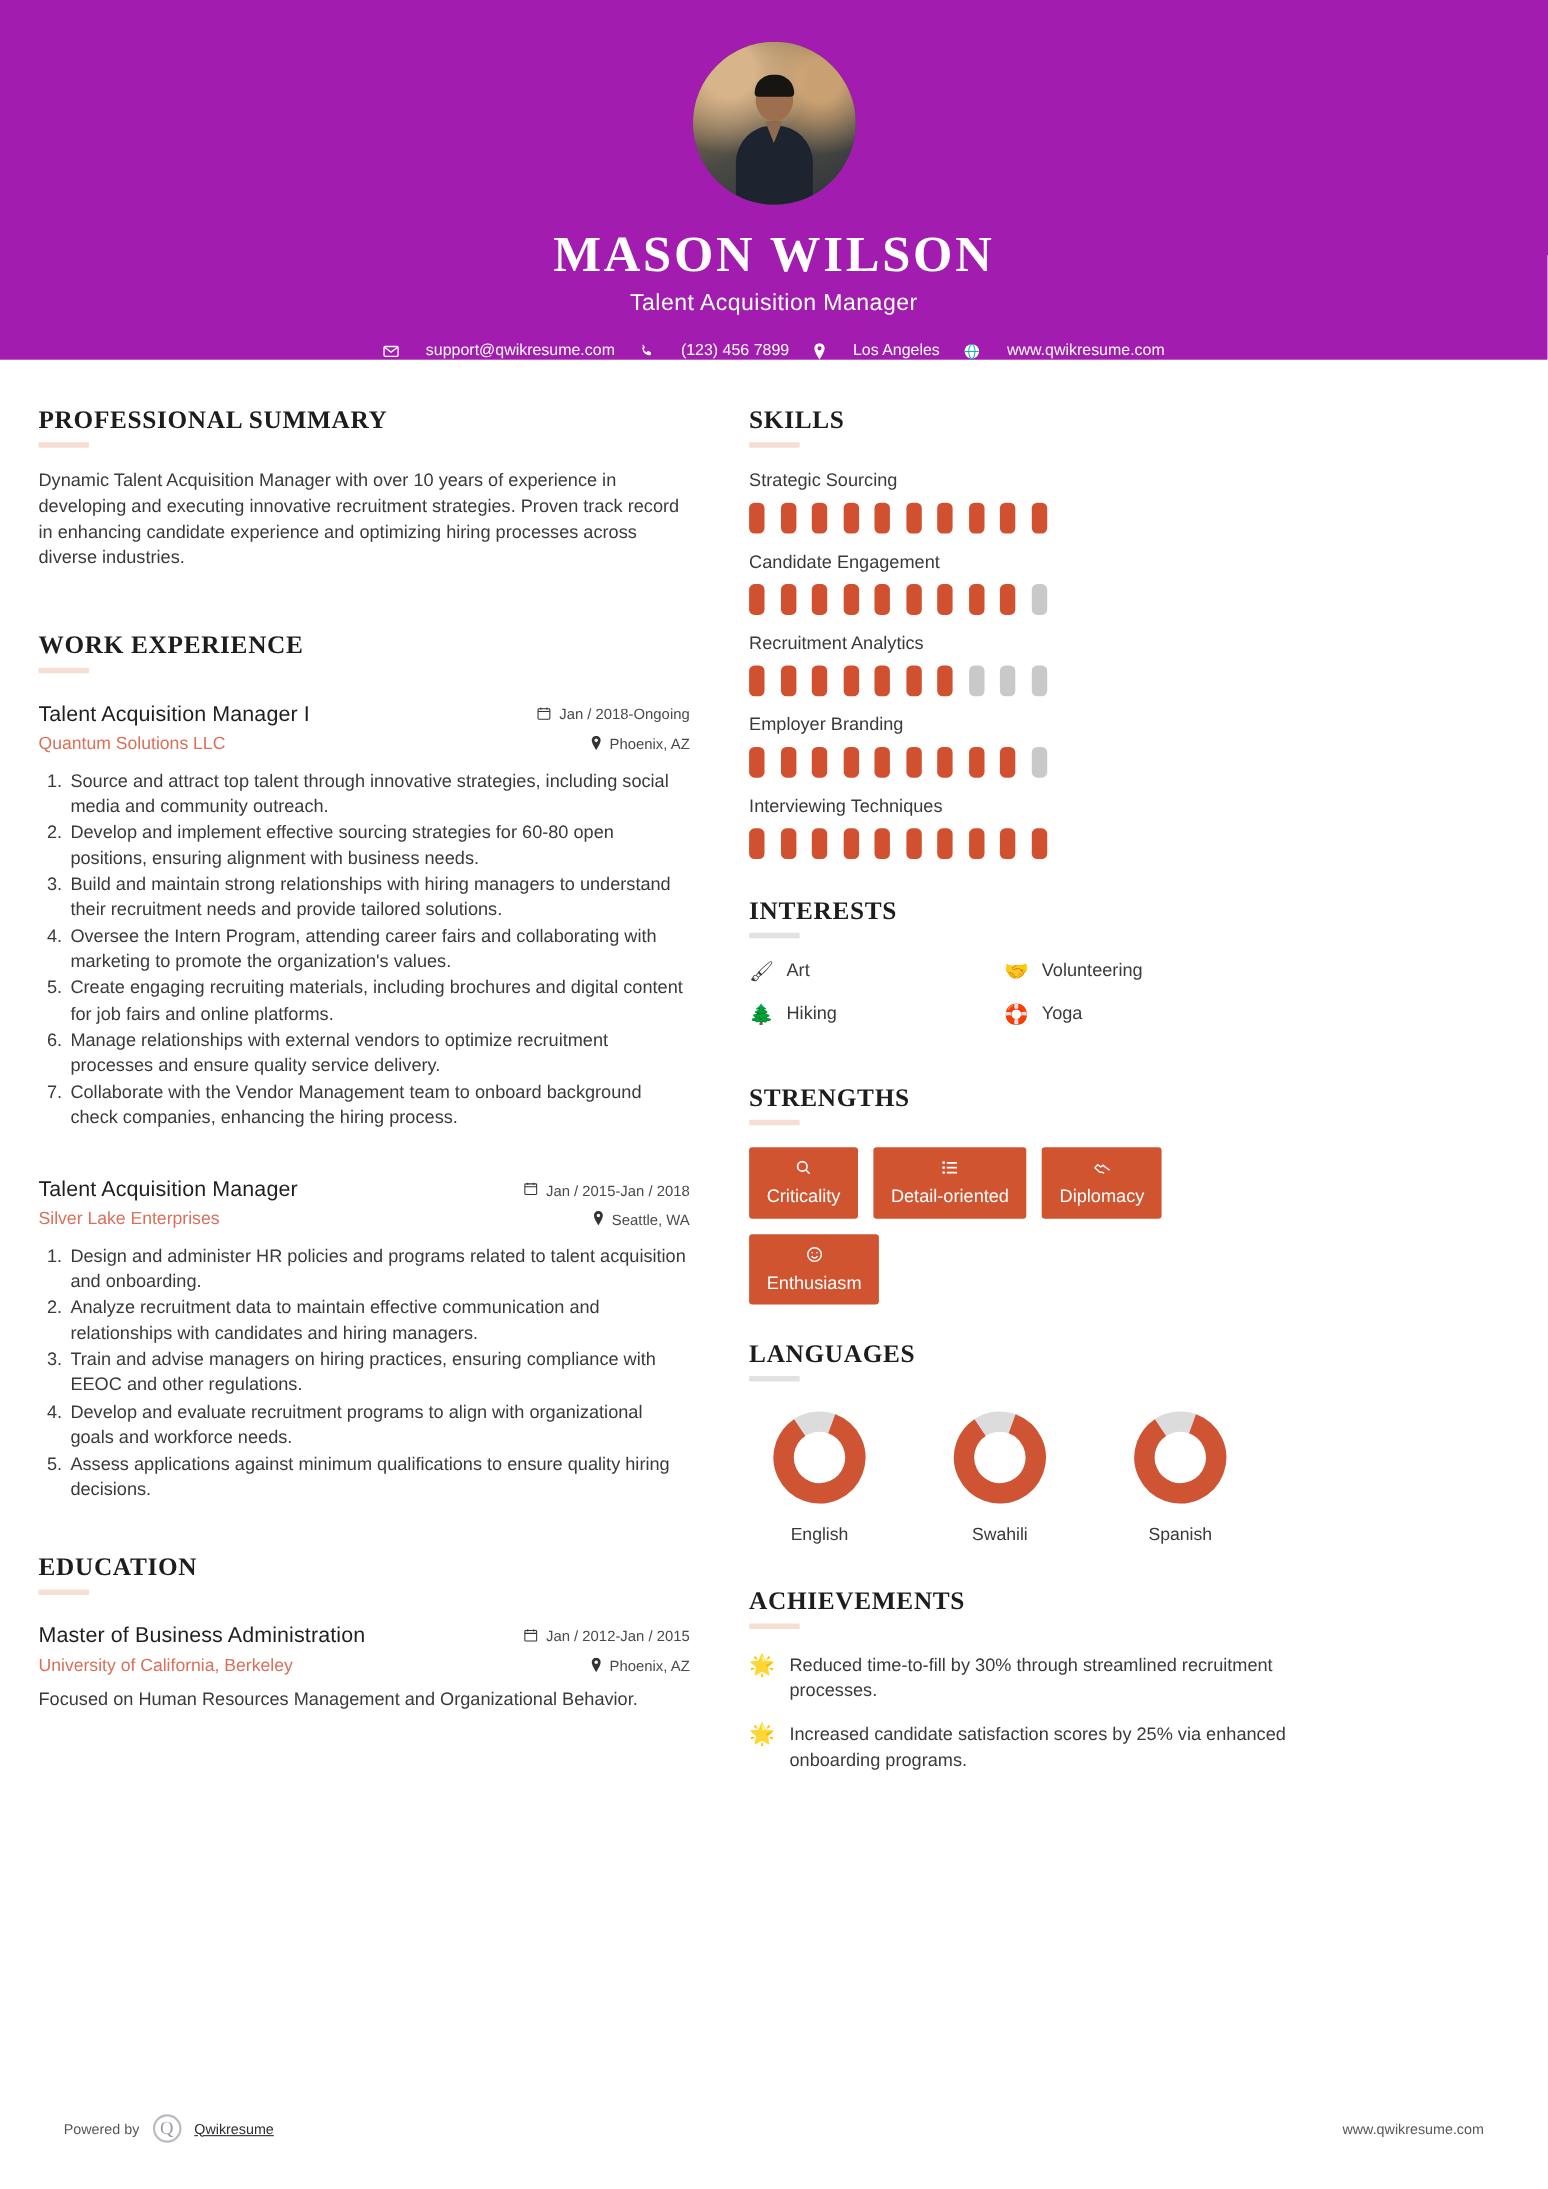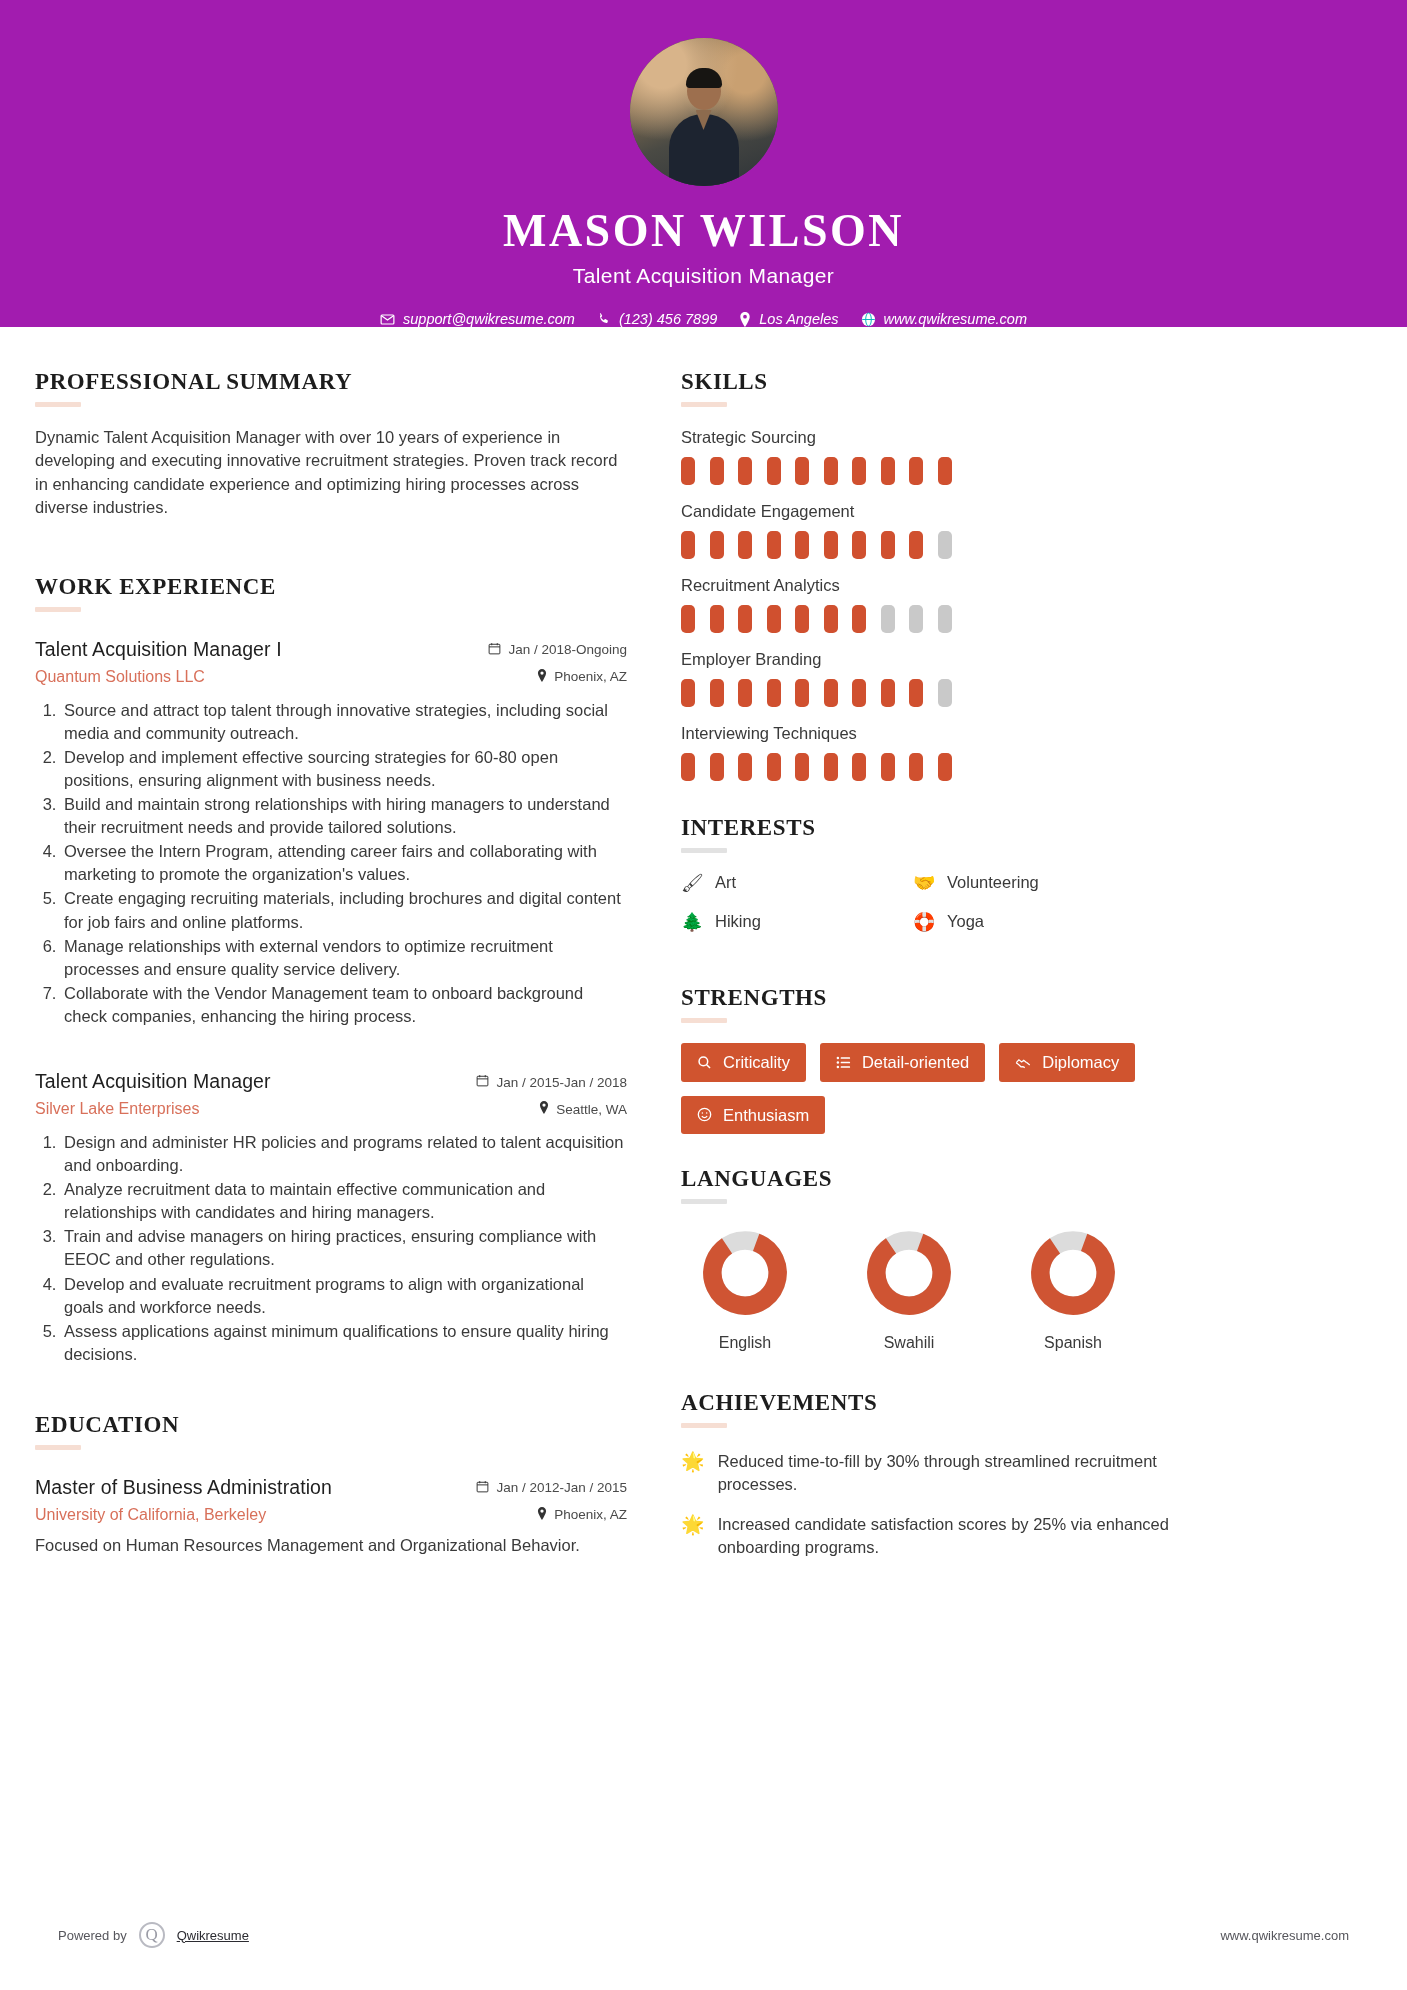--- a/index.html
+++ b/index.html
@@ -87,21 +87,21 @@
     font-weight:400;
   }
   .contacts {
     display:flex;
     align-items:center;
     gap:22px;
     margin-top:23px;
     color:#ffffff;
     font-size:14.5px;
   }
-  .citem { display:flex; align-items:center; gap:8px; white-space:nowrap;font-style:italic; }
+  .citem { display:flex; align-items:center; gap:24px; white-space:nowrap; }
   .citem svg { display:block; }
 
   
   .content {
     display:flex;
     padding:42px 58px 0 35px;
     gap:40px;
   }
   .colL { width:592px; flex:0 0 592px; }
   .colR { width:520px; flex:0 0 520px; padding-left:14px; }
@@ -179,20 +179,21 @@
   
   .strengths { margin-top:20px; display:flex; flex-wrap:wrap; gap:14px; }
   .pill {
     background:#d0542f;
     color:#ffffff;
     border-radius:3px;
     padding:11px 16px;
     font-size:16.5px;
     display:flex; align-items:center; gap:11px;
     line-height:1;
+    flex-direction:column;
   }
   .pill svg { display:block; }
 
   
   .langs { margin-top:26px; display:flex; gap:36px; }
   .lang { width:128px; text-align:center; }
   .donut { width:86px; height:86px; margin:0 auto; }
   .lang-label { margin-top:14px; font-size:16px; color:#3a3a3a; }
 
   

